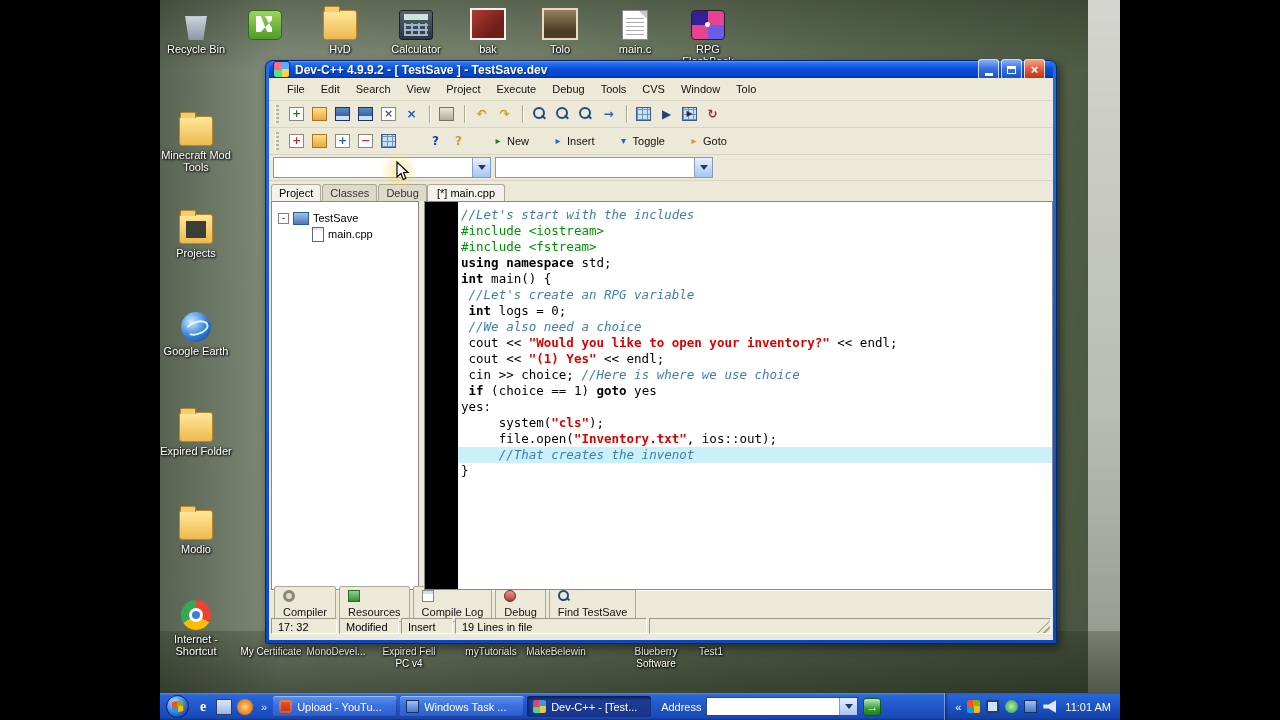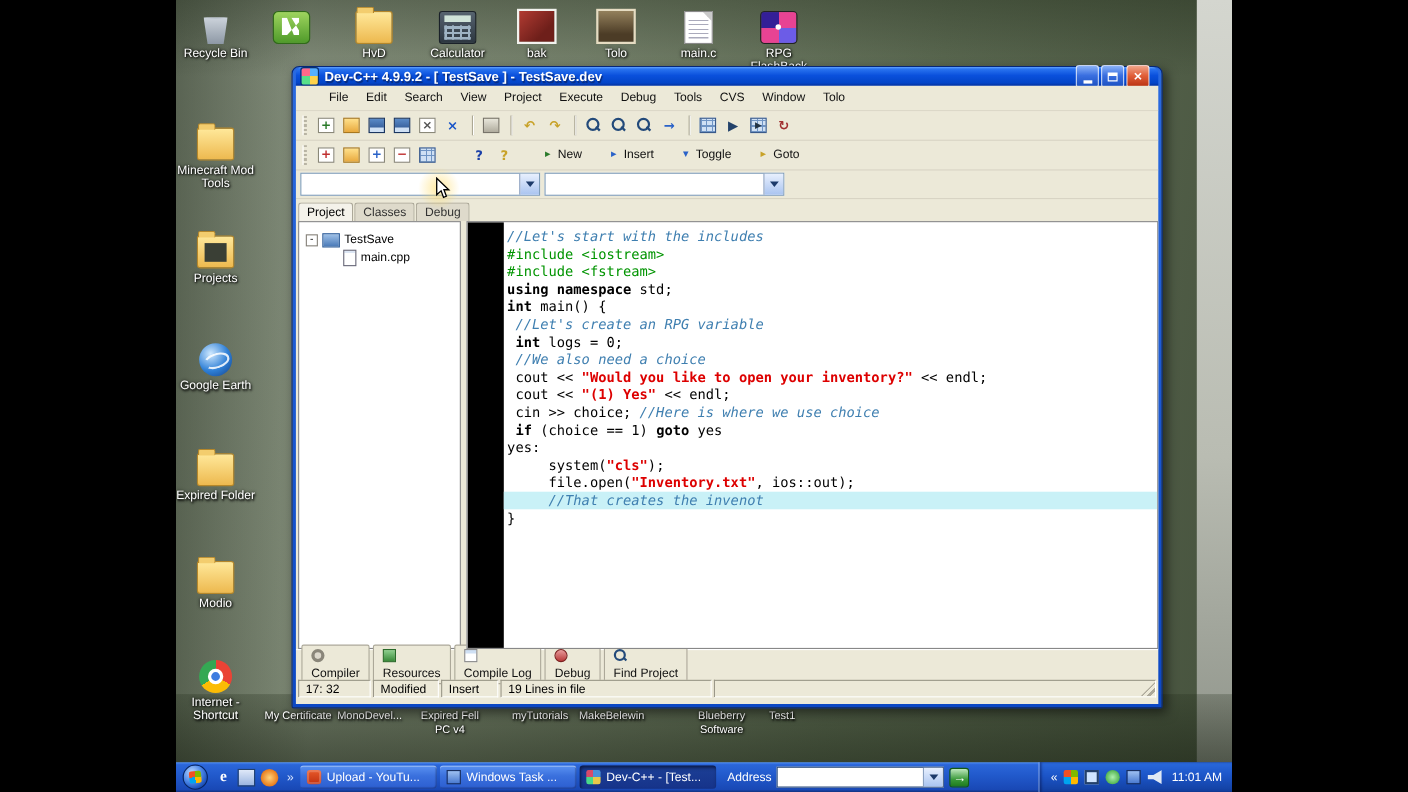--- a/index.html
+++ b/index.html
@@ -62,21 +62,21 @@
   .title-text{flex:1;color:#fff;font-size:12px;font-weight:bold;text-shadow:1px 1px 1px #082a78;
     white-space:nowrap;overflow:hidden;}
   .win-btns{display:flex;gap:2px;margin-right:4px;}
   .wbtn{width:21px;height:21px;border-radius:3px;border:1px solid rgba(255,255,255,.75);
     display:flex;align-items:center;justify-content:center;color:#fff;font:bold 13px/13px "Liberation Sans",sans-serif;
     background:linear-gradient(#8ab2f8,#3a6fe0 45%,#1a4fc0);box-sizing:border-box;}
   .wbtn.min i{width:8px;height:3px;background:#fff;margin-top:9px;}
   .wbtn.max i{width:9px;height:8px;border:1px solid #fff;border-top-width:3px;box-sizing:border-box;}
   .wbtn.close{background:linear-gradient(#f0a58a,#e1603a 45%,#b83010);}
   .client{flex:1;display:flex;flex-direction:column;background:#ece9d8;overflow:hidden;}
-  .menubar{height:22px;display:flex;align-items:center;padding-left:22px;font-size:11px;border-bottom:1px solid #dcd8c8;}
+  .menubar{height:22px;display:flex;align-items:center;padding-left:10px;font-size:11px;border-bottom:1px solid #dcd8c8;}
   .menu-item{padding:3px 8px;color:#111;}
   .toolbar{height:26px;display:flex;align-items:center;padding-left:6px;border-bottom:1px solid #d8d4c4;}
   .toolbar::before{content:"";width:3px;height:18px;margin-right:7px;
     background:repeating-linear-gradient(180deg,#b8b4a4 0 2px,transparent 2px 4px);border-left:1px solid #fff;}
   .tb-btn{width:21px;height:20px;display:inline-flex;align-items:center;justify-content:center;margin-right:2px;border-radius:2px;}
   .tb-glyph{width:15px;height:14px;display:flex;align-items:center;justify-content:center;
     font:bold 12px/12px "DejaVu Sans",sans-serif;color:#333;box-sizing:border-box;}
   .k-page{background:#fff;border:1px solid #8a8878;font-size:11px;}
   .k-folder{background:linear-gradient(#ffe08a,#e8a93e);border:1px solid #a87820;}
   .k-floppy{background:linear-gradient(#5a8ac8,#2a4f8a);border:1px solid #1a3560;box-shadow:inset 0 -4px 0 #cfe0f4;}
@@ -432,20 +432,23 @@
           <div class="combo">
               <span class="combo-arrow"></span>
             </div>
         </div>
         <div class="tabsrow">
           <div class="left-tabs" id="lt">
               <span class="tab active">Project</span>
               <span class="tab">Classes</span>
               <span class="tab">Debug</span>
             </div>
+          <div class="editor-tabs">
+            <div class="etab">[*] main.cpp</div>
+          </div>
         </div>
         <div class="content">
           <div class="left-panel">
             <div class="tree">
               <div class="tree-row">
                 <span class="expander">-</span>
                 <span class="ti proj"></span>
                 <span>TestSave</span>
               </div>
               <div class="tree-row child">
@@ -490,21 +493,21 @@
             <span class="rtab">
               <i class="mi mi-log"></i>
               <span>Compile Log</span>
             </span>
             <span class="rtab">
               <i class="mi mi-dbg"></i>
               <span>Debug</span>
             </span>
             <span class="rtab">
               <i class="mi mi-mag"></i>
-              <span>Find Project</span>
+              <span>Find TestSave</span>
             </span>
           </div>
         <div class="statusbar">
           <span class="sp sp1">17: 32</span>
           <span class="sp sp2">Modified</span>
           <span class="sp sp3">Insert</span>
           <span class="sp sp4">19 Lines in file</span>
           <span class="sp sp5"></span>
         </div>
       </div>

